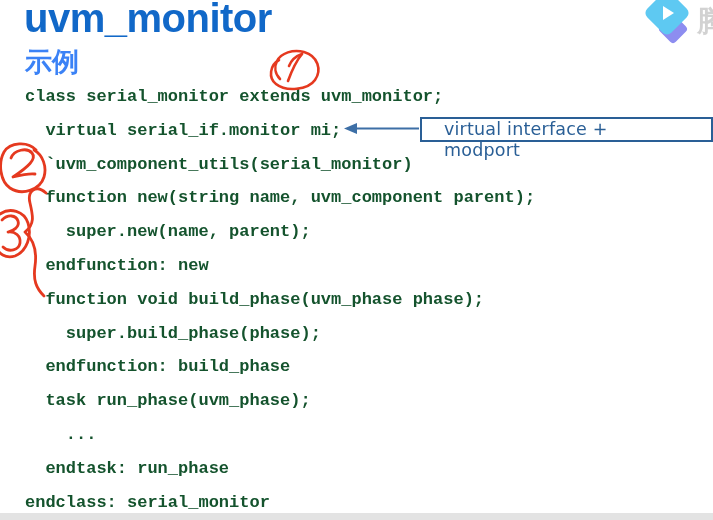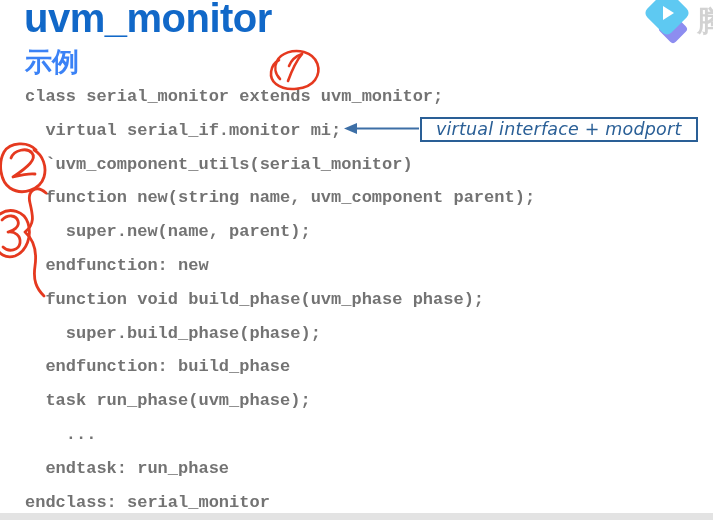--- a/index.html
+++ b/index.html
@@ -33,43 +33,42 @@
   }
 
   
   .code-block {
     position: absolute;
     left: 25px;
     top: 80px;
     font-family: "Liberation Mono", monospace;
     font-weight: bold;
     font-size: 17px;
-    color: #737373;
+    color: #14532d;
     white-space: pre;
   }
   .code-line {
     height: 33.8px;
     line-height: 33.8px;
   }
 
   
   .callout-box {
     position: absolute;
     left: 420px;
     top: 117px;
     height: 25px;
     line-height: 21px;
-    padding: 0 14px;
+    padding: 0 22px;
     border: 2px solid #2a5f96;
     color: #2a5f96;
     font-size: 17.5px;
     font-family: "DejaVu Sans", sans-serif;
     letter-spacing: 0.2px;
     background: #ffffff;
-    font-style: italic;
   }
 
   
   .overlay {
     position: absolute;
     left: 0; top: 0;
     width: 713px; height: 520px;
     pointer-events: none;
   }
 

